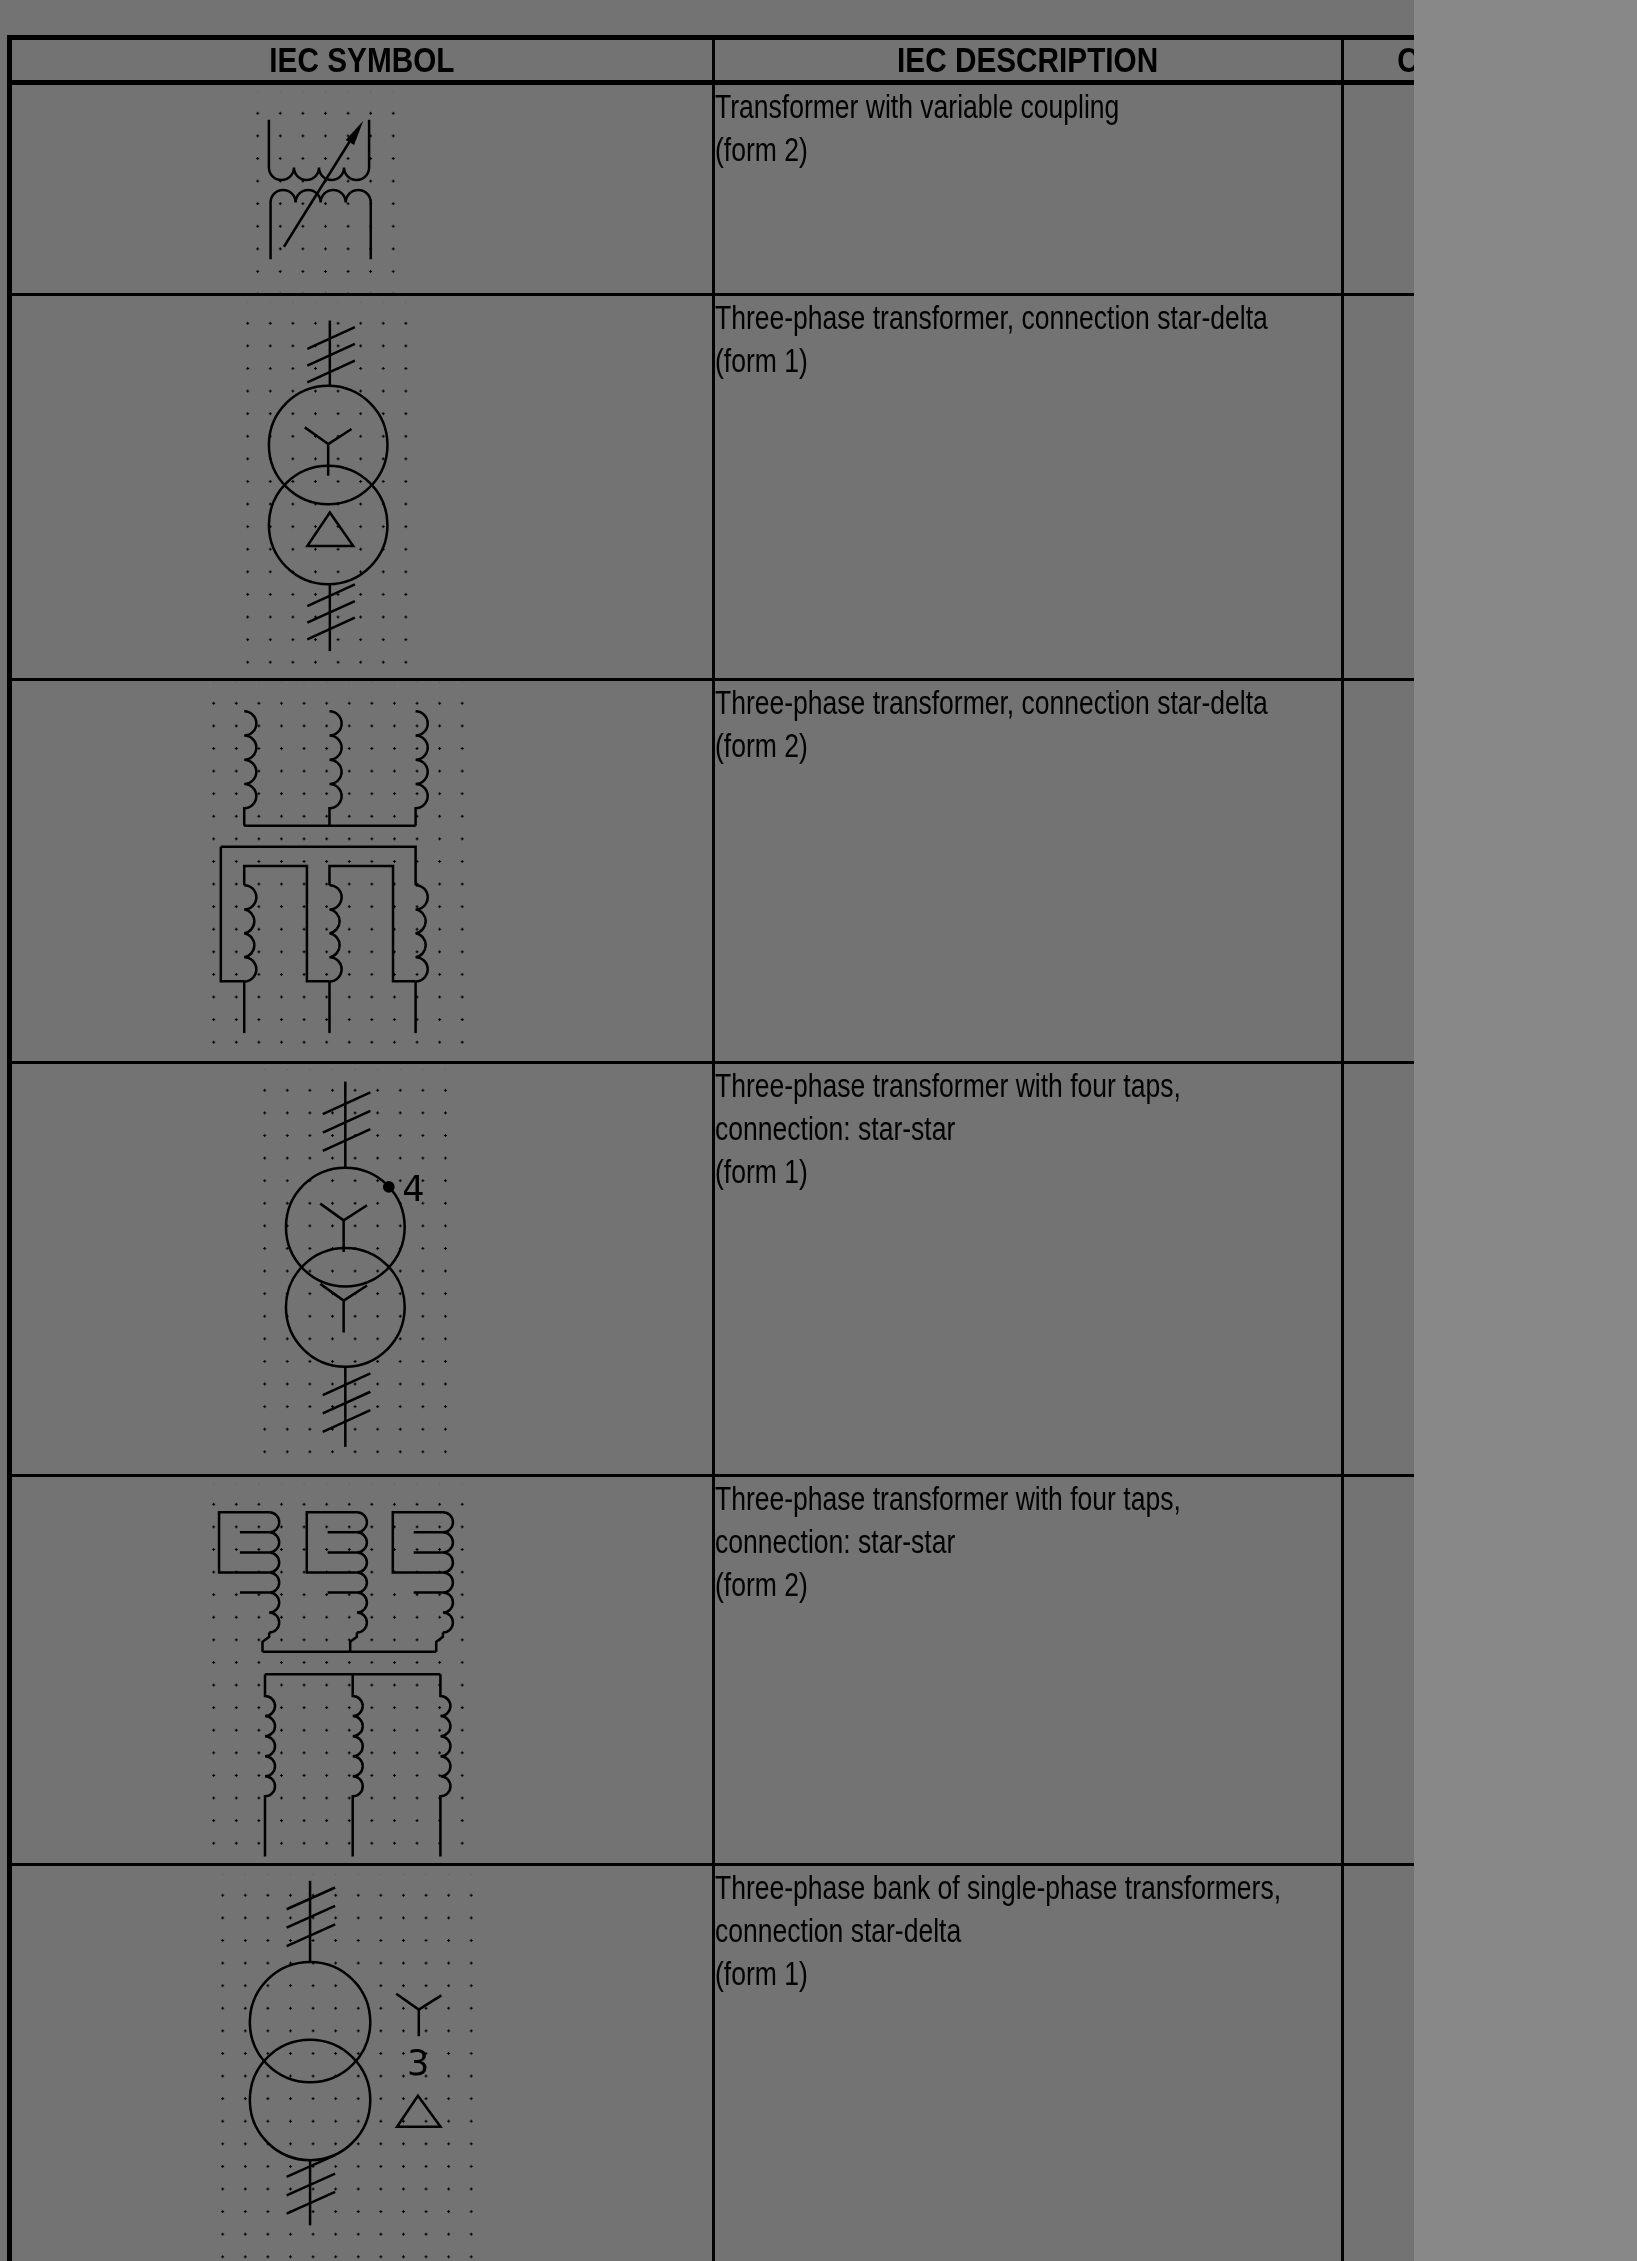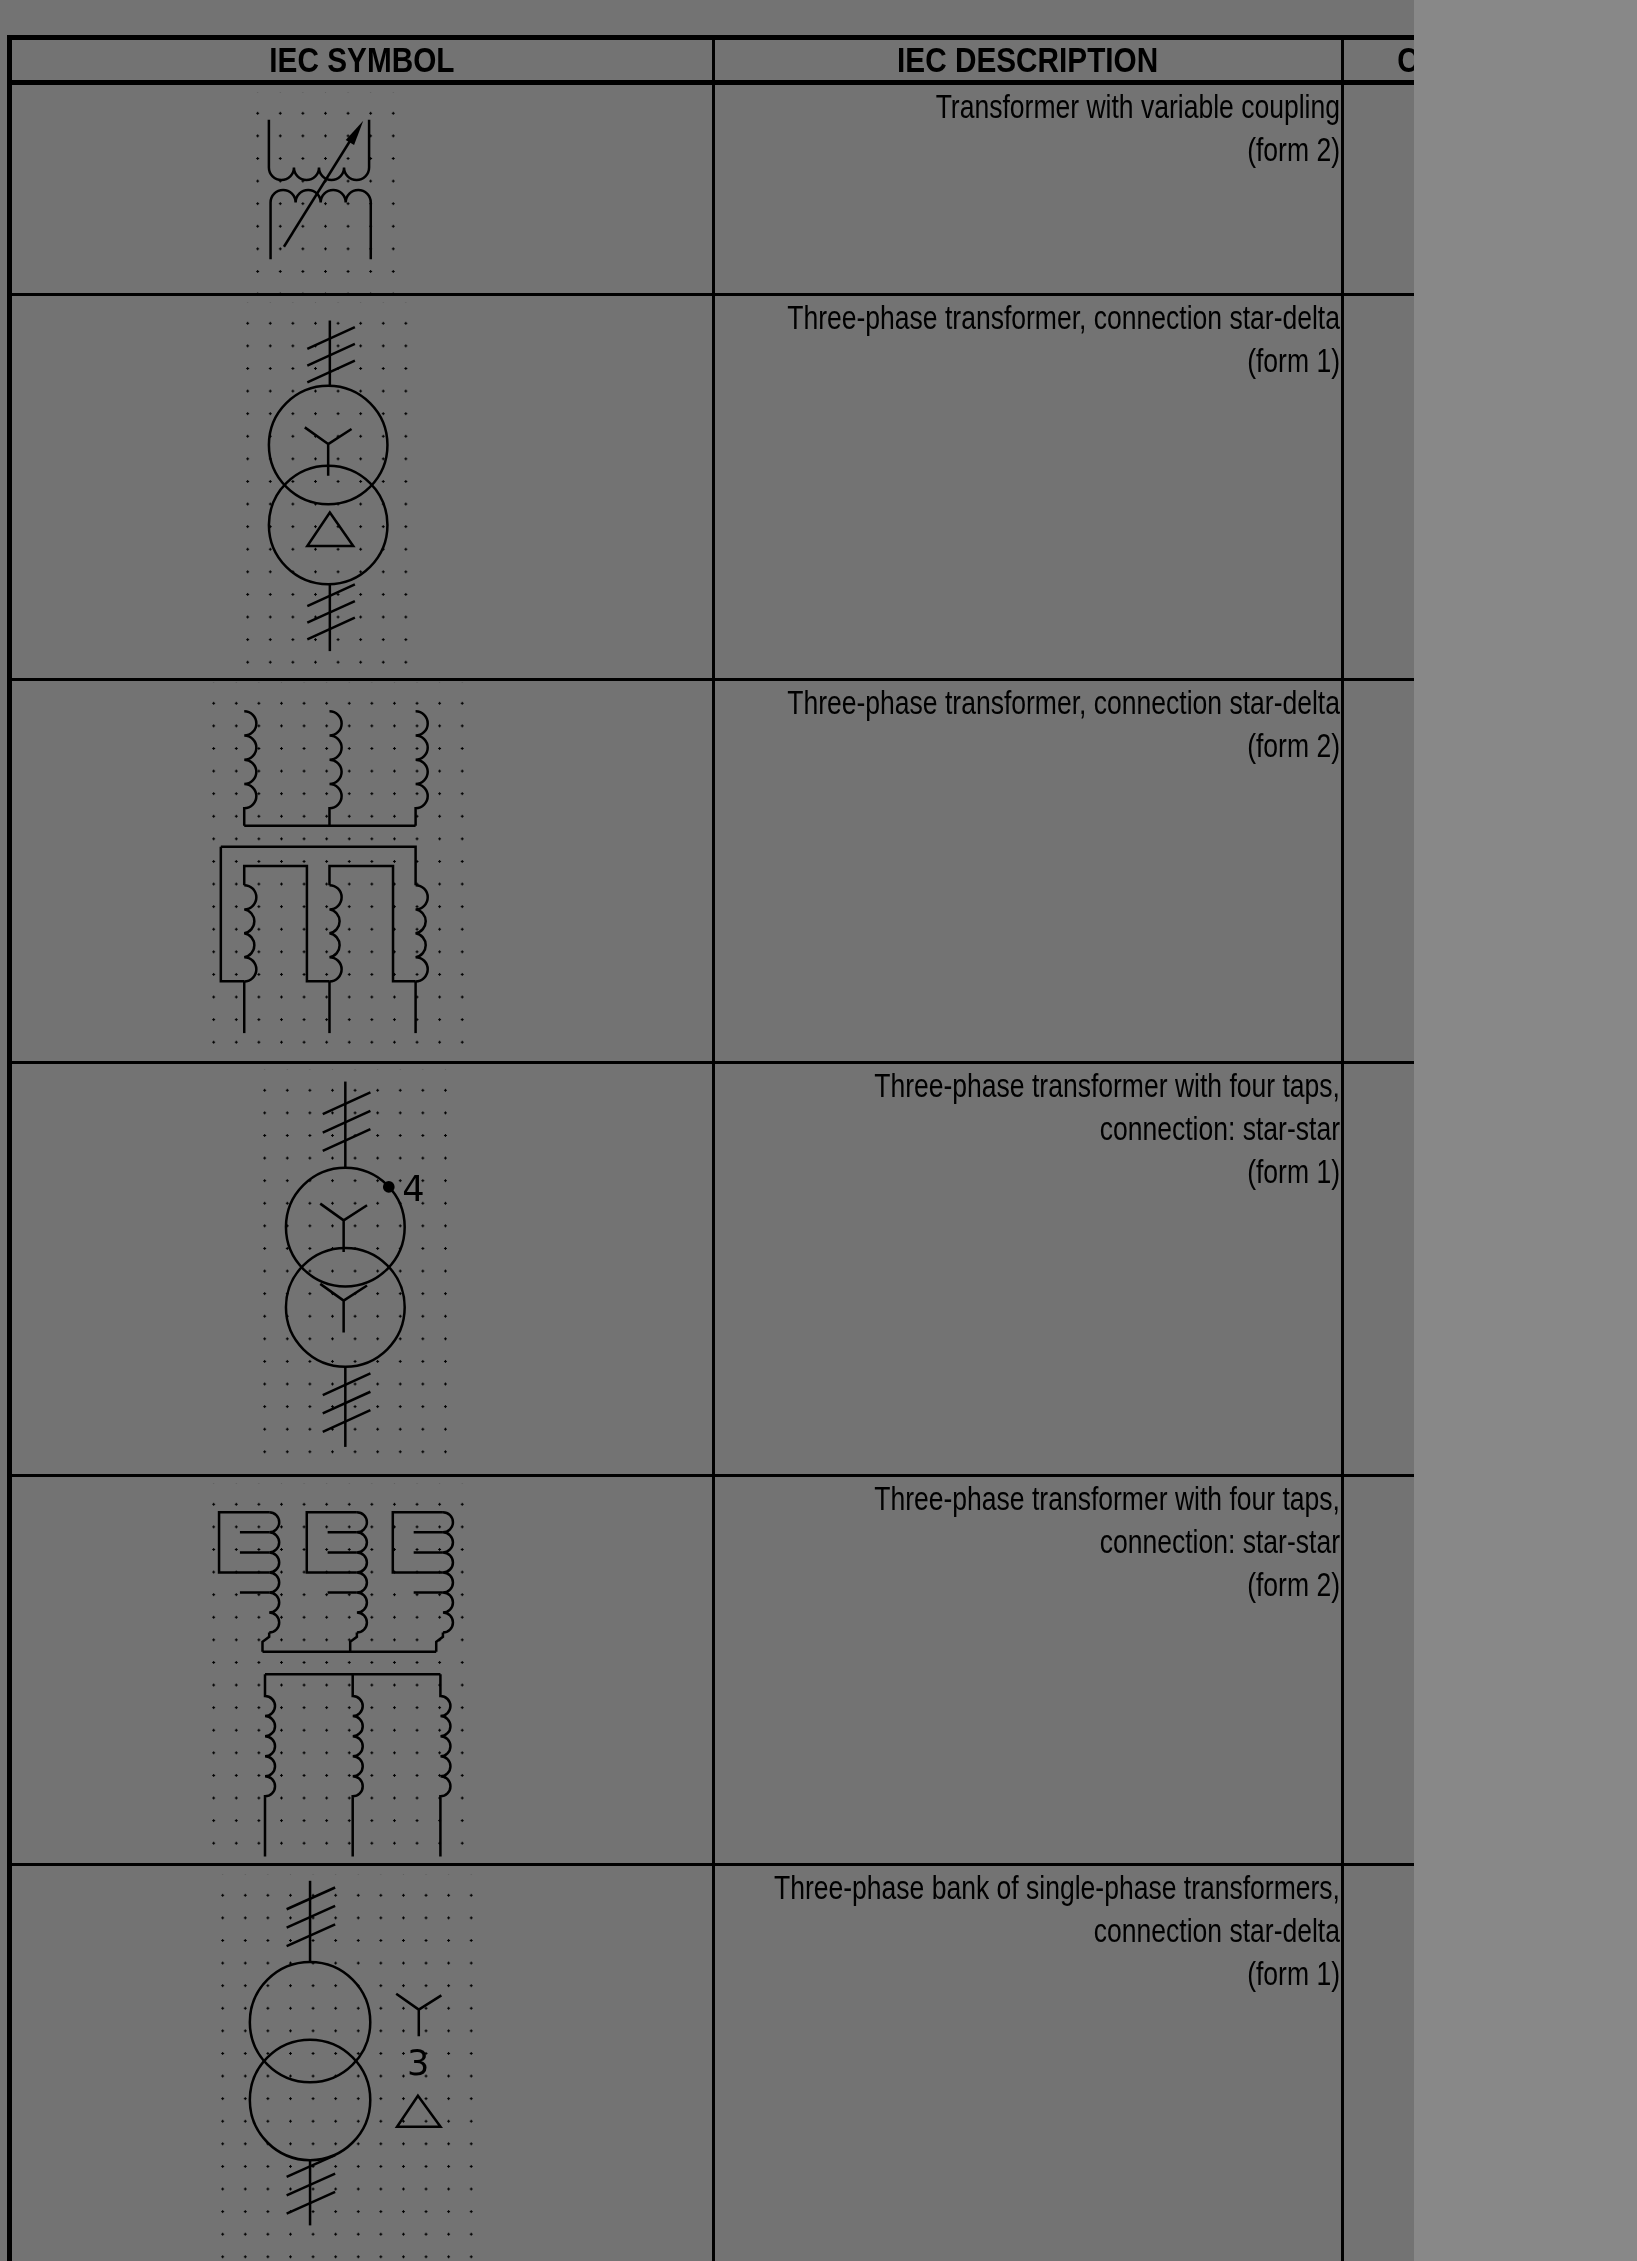--- a/index.html
+++ b/index.html
@@ -29,21 +29,20 @@
     text-align:center;
     vertical-align:middle;
     white-space:nowrap;
     overflow:hidden;
   }
   table.iec td{
     border:3.3px solid #000;
     padding:0;
     vertical-align:top;
     overflow:hidden;
-    text-align:right;
   }
   th .hd{display:inline-block;transform:scaleX(0.85);}
   .desc{
     padding:8.4px 6.7px 0 8.4px;
   }
   .desc-inner{
     font-size:34px;
     line-height:43px;
     white-space:pre-line;
     transform:scaleX(0.78);

